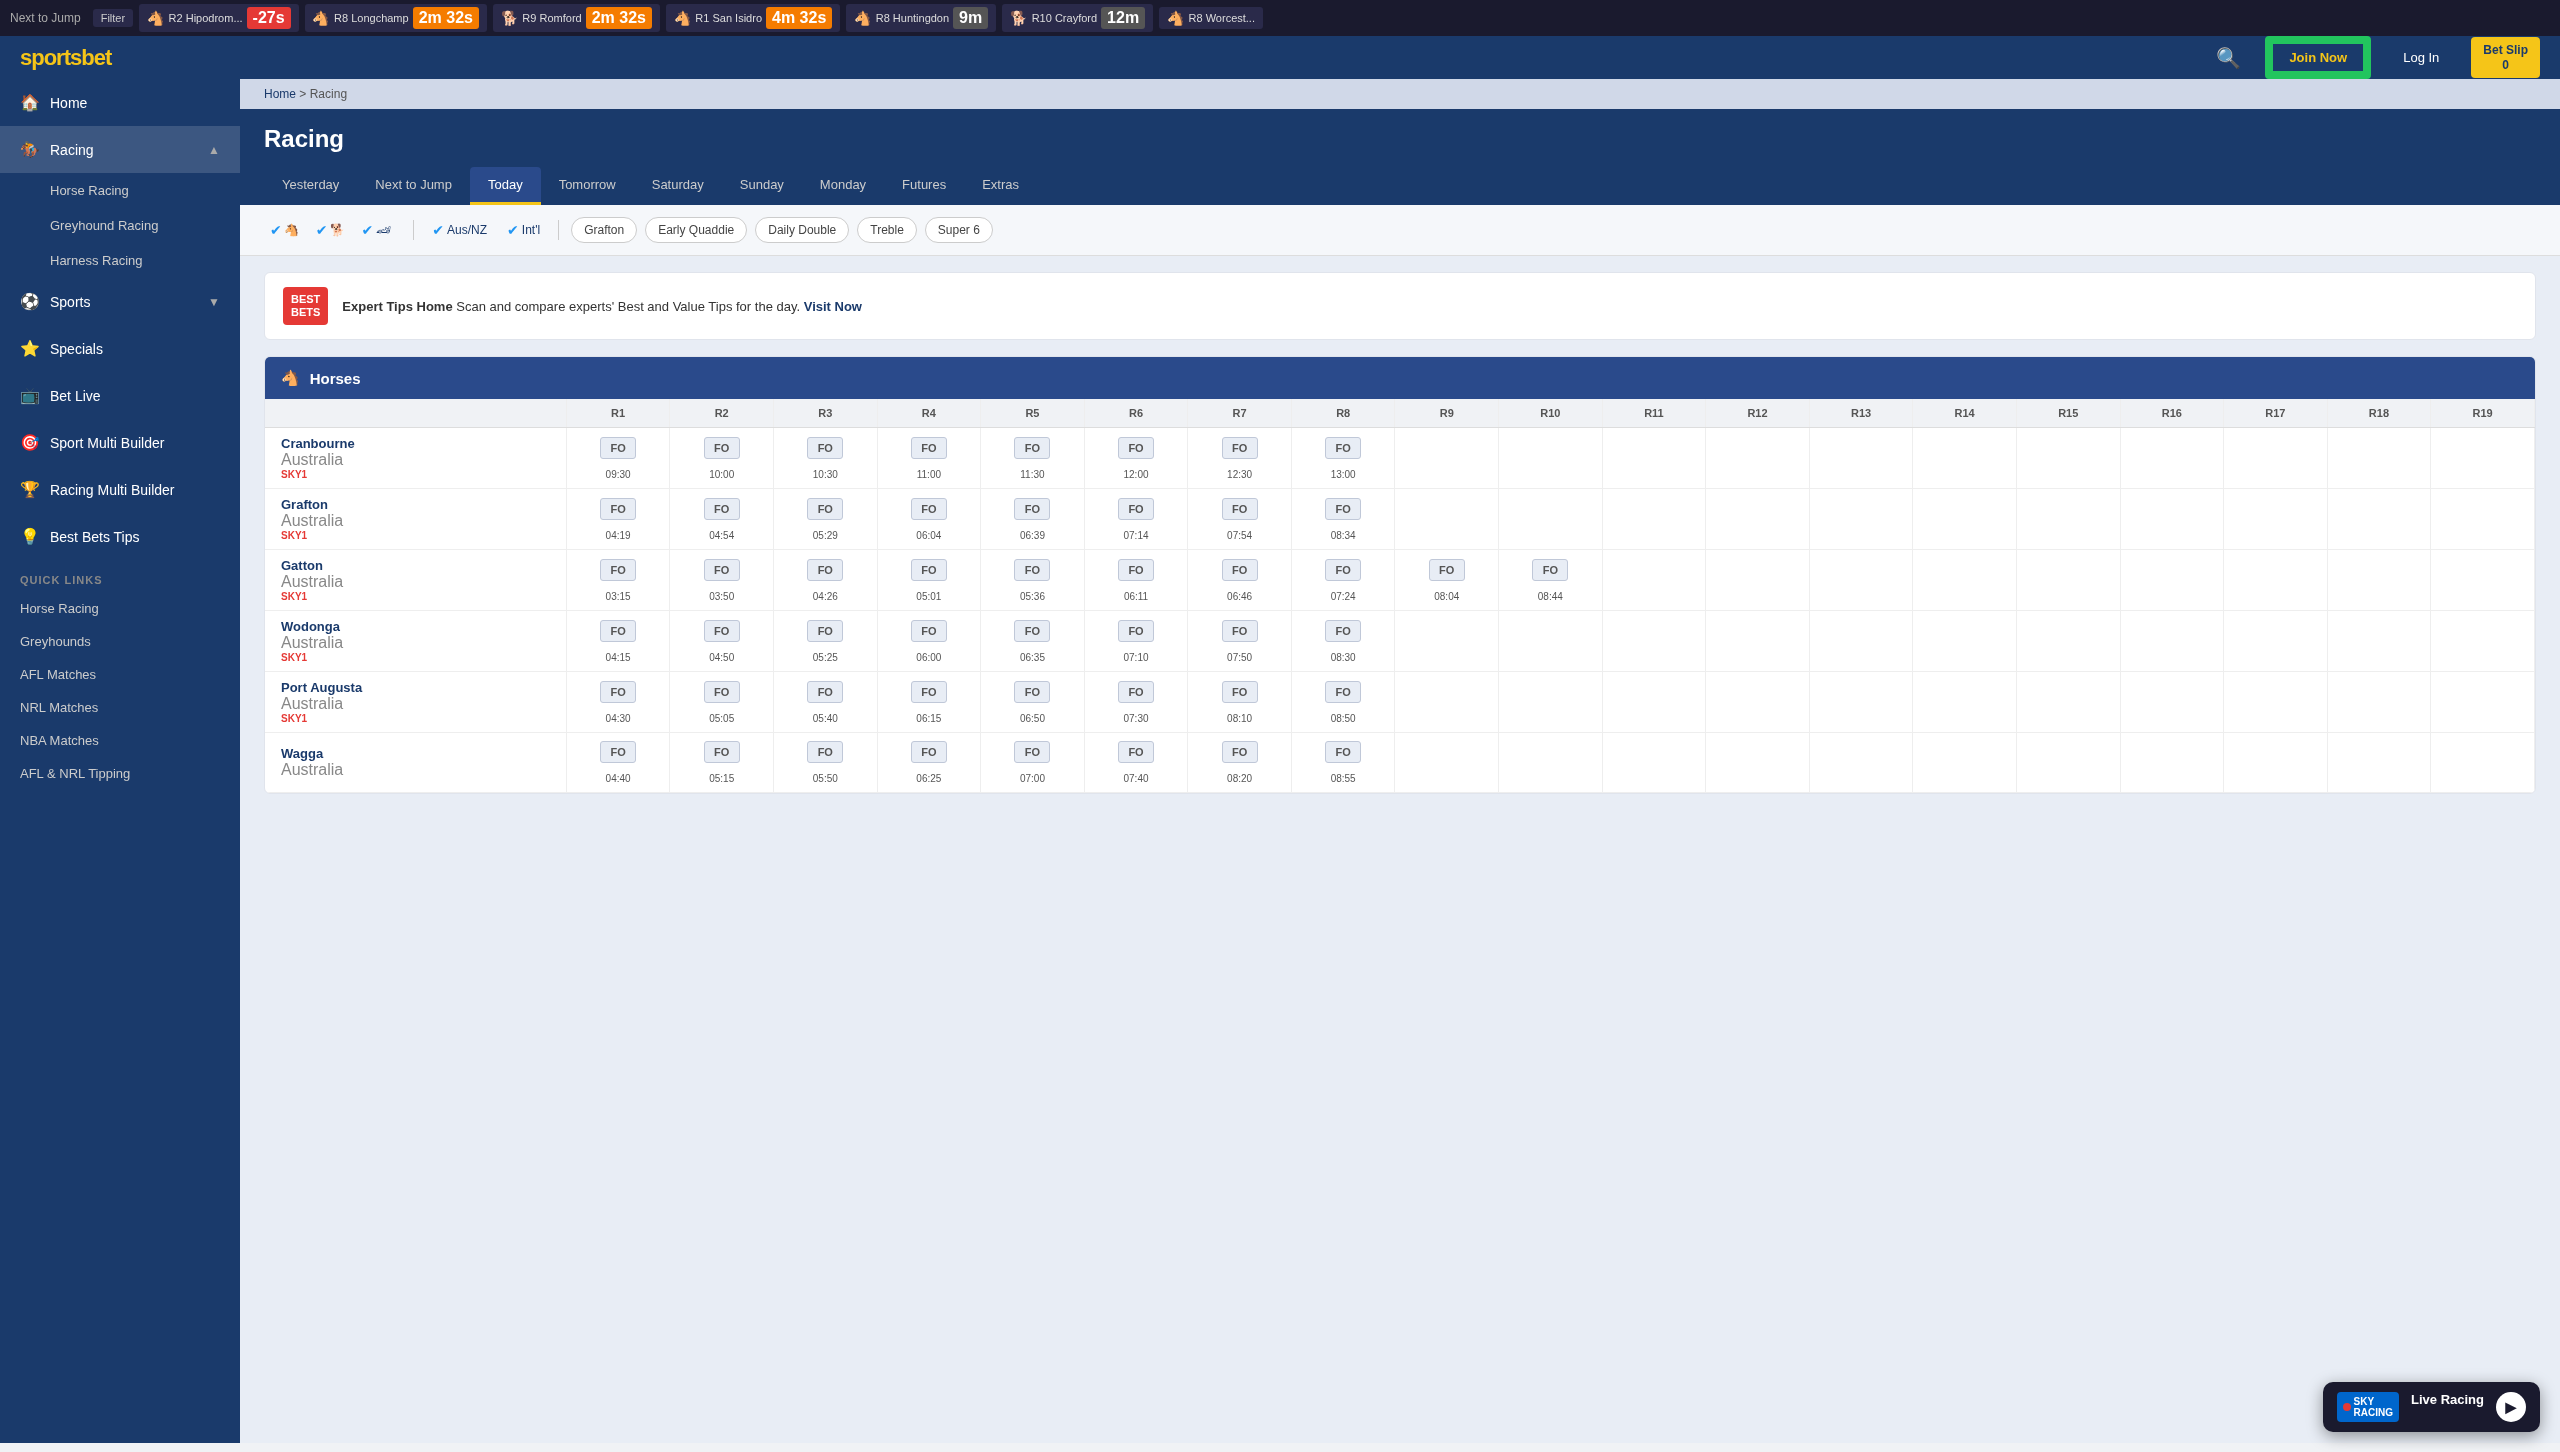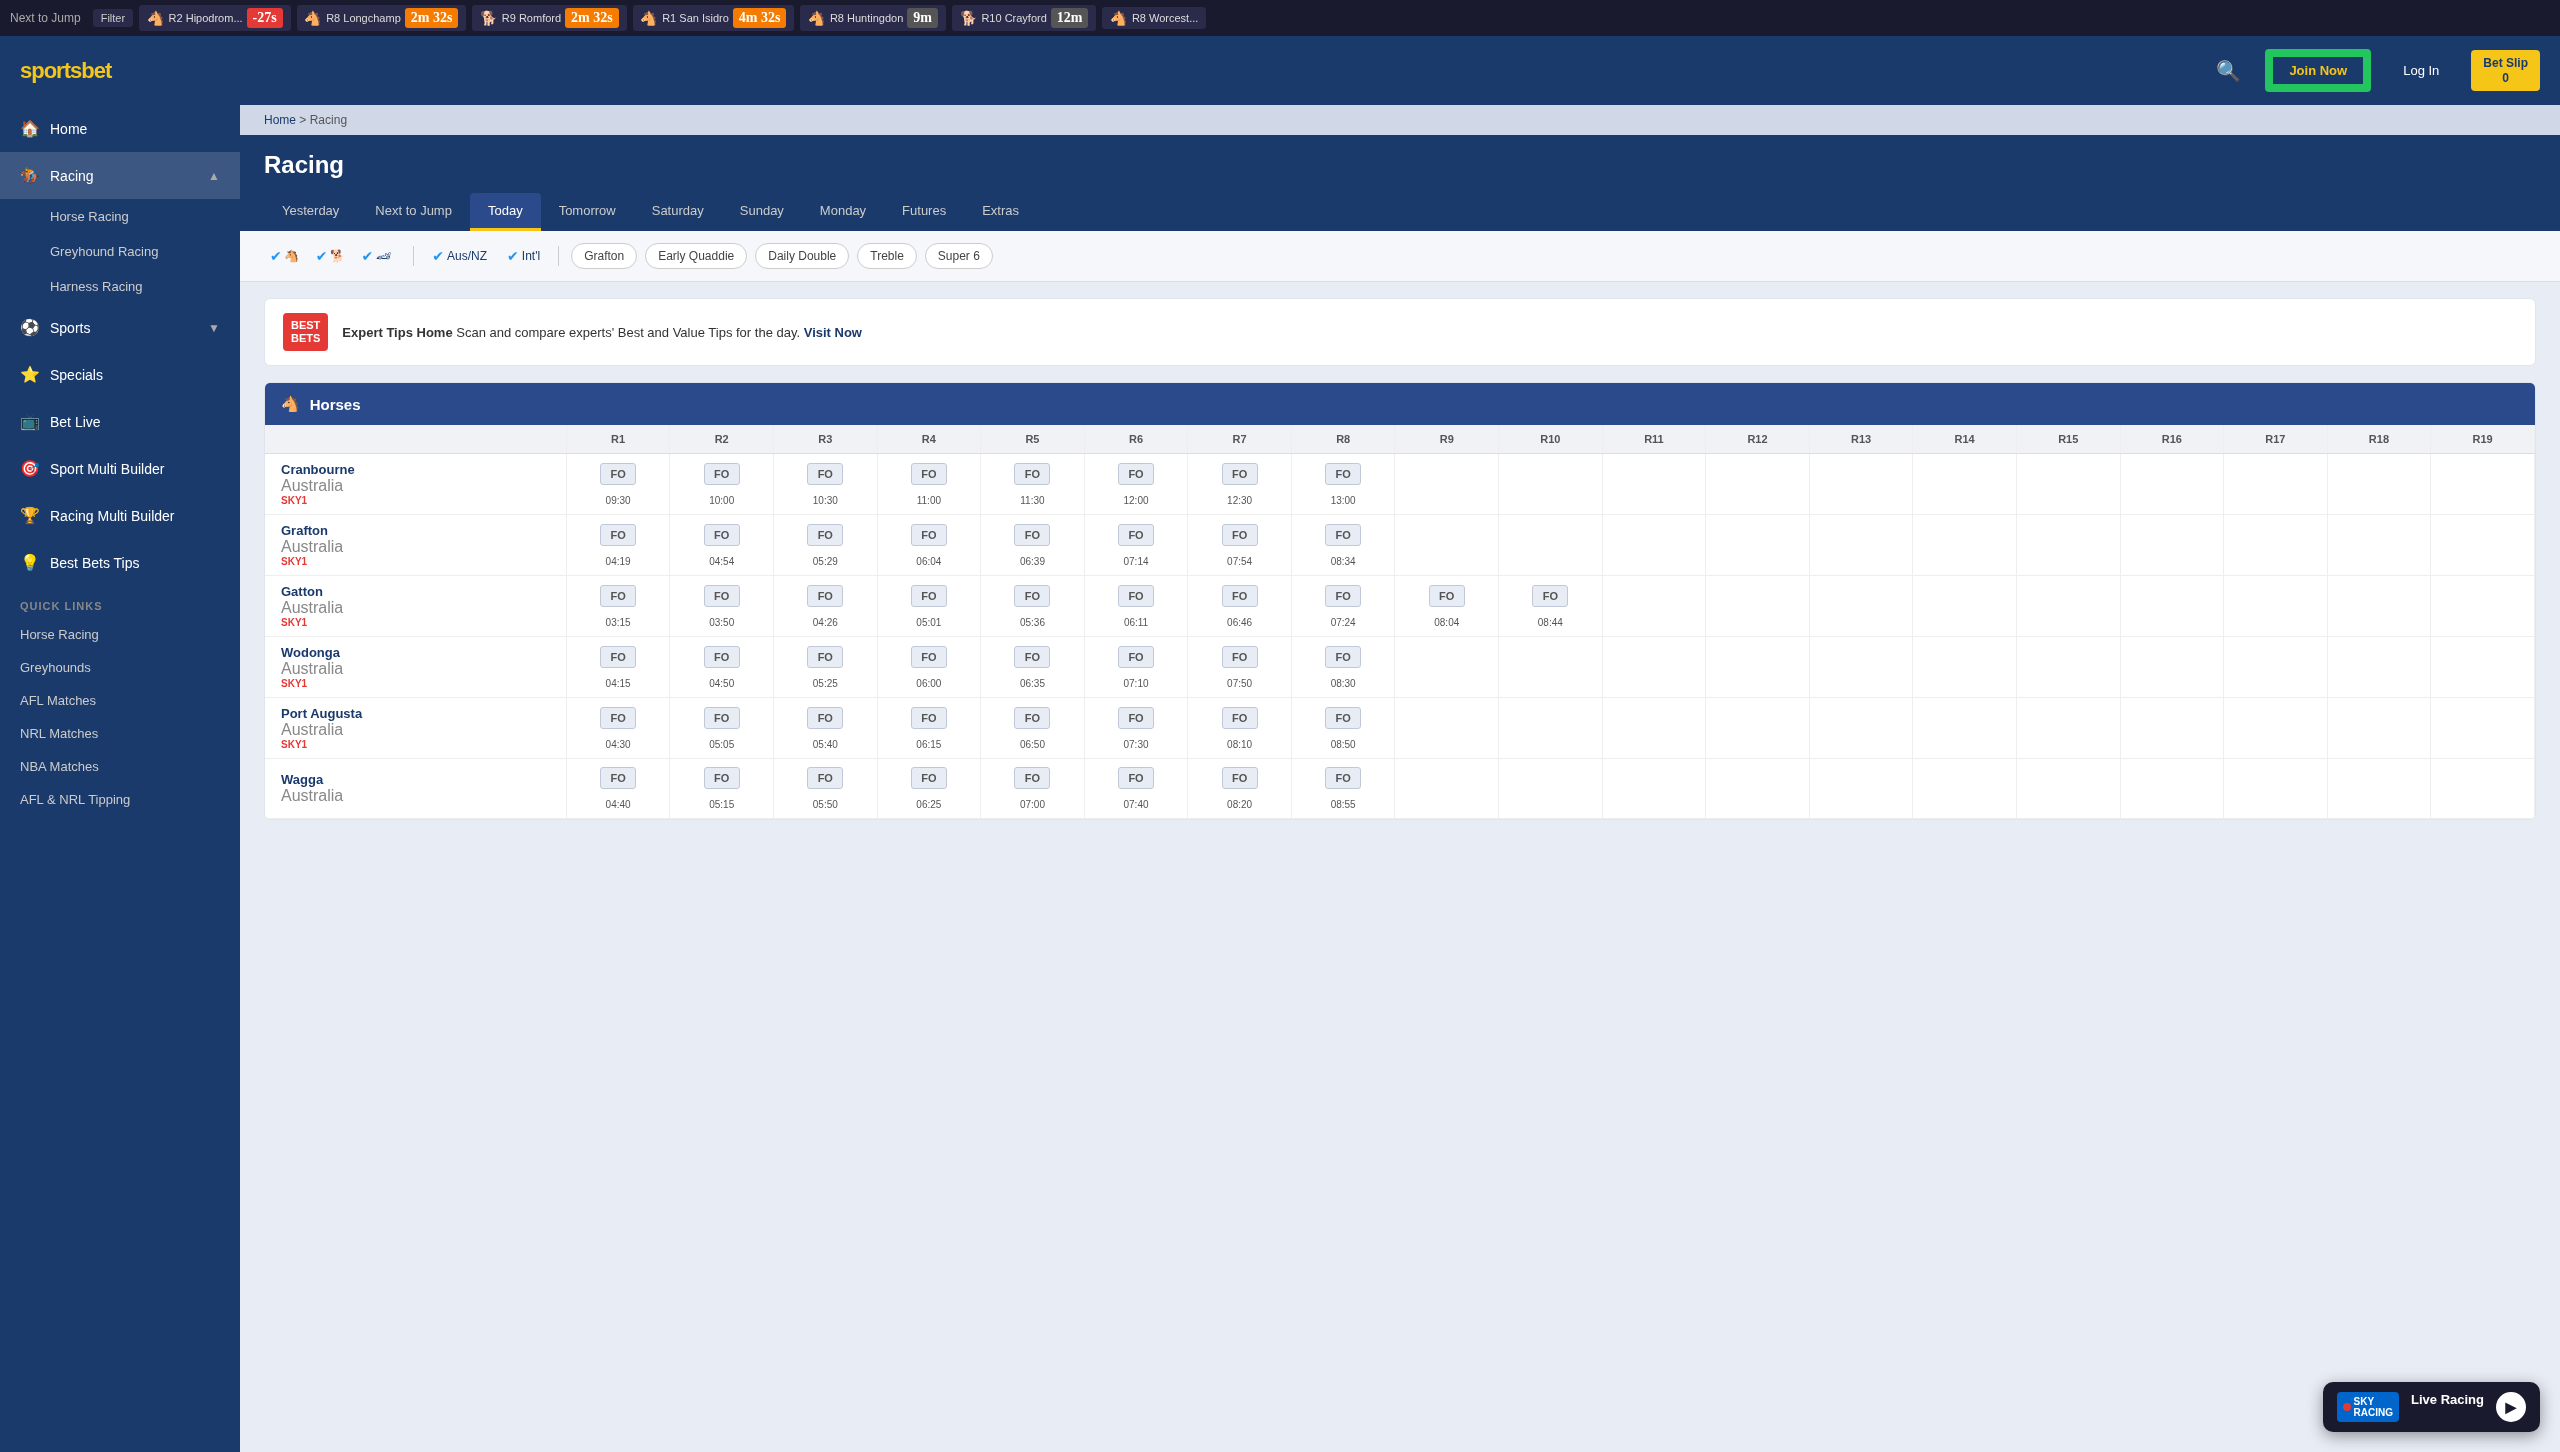--- a/index.html
+++ b/index.html
@@ -39,36 +39,35 @@
       background: #2a2a4a;
       padding: 3px 8px;
       border-radius: 3px;
       white-space: nowrap;
       cursor: pointer;
     }
     .race-jump-item .race-name { font-size: 11px; color: #ddd; }
     .badge {
       padding: 2px 6px;
       border-radius: 3px;
-      font-size: 14px;
-      font-weight: bold;
-      font-family: Liberation Serif, serif;
+      font-size: 16px;
+      font-weight: bold;
     }
     .badge-red { background: #e53935; color: #fff; }
     .badge-orange { background: #f57c00; color: #fff; }
     .badge-gray { background: #555; color: #fff; }
     .horse-icon { font-size: 14px; }
 
     
     .header {
       background: #1a3a6b;
       display: flex;
       align-items: center;
       padding: 0 20px;
-      height: 69px;
+      height: 43px;
       gap: 20px;
     }
     .logo {
       font-size: 22px;
       font-weight: bold;
       color: #fff;
       letter-spacing: -1px;
     }
     .logo span { color: #f5c518; }
     .header-spacer { flex: 1; }

